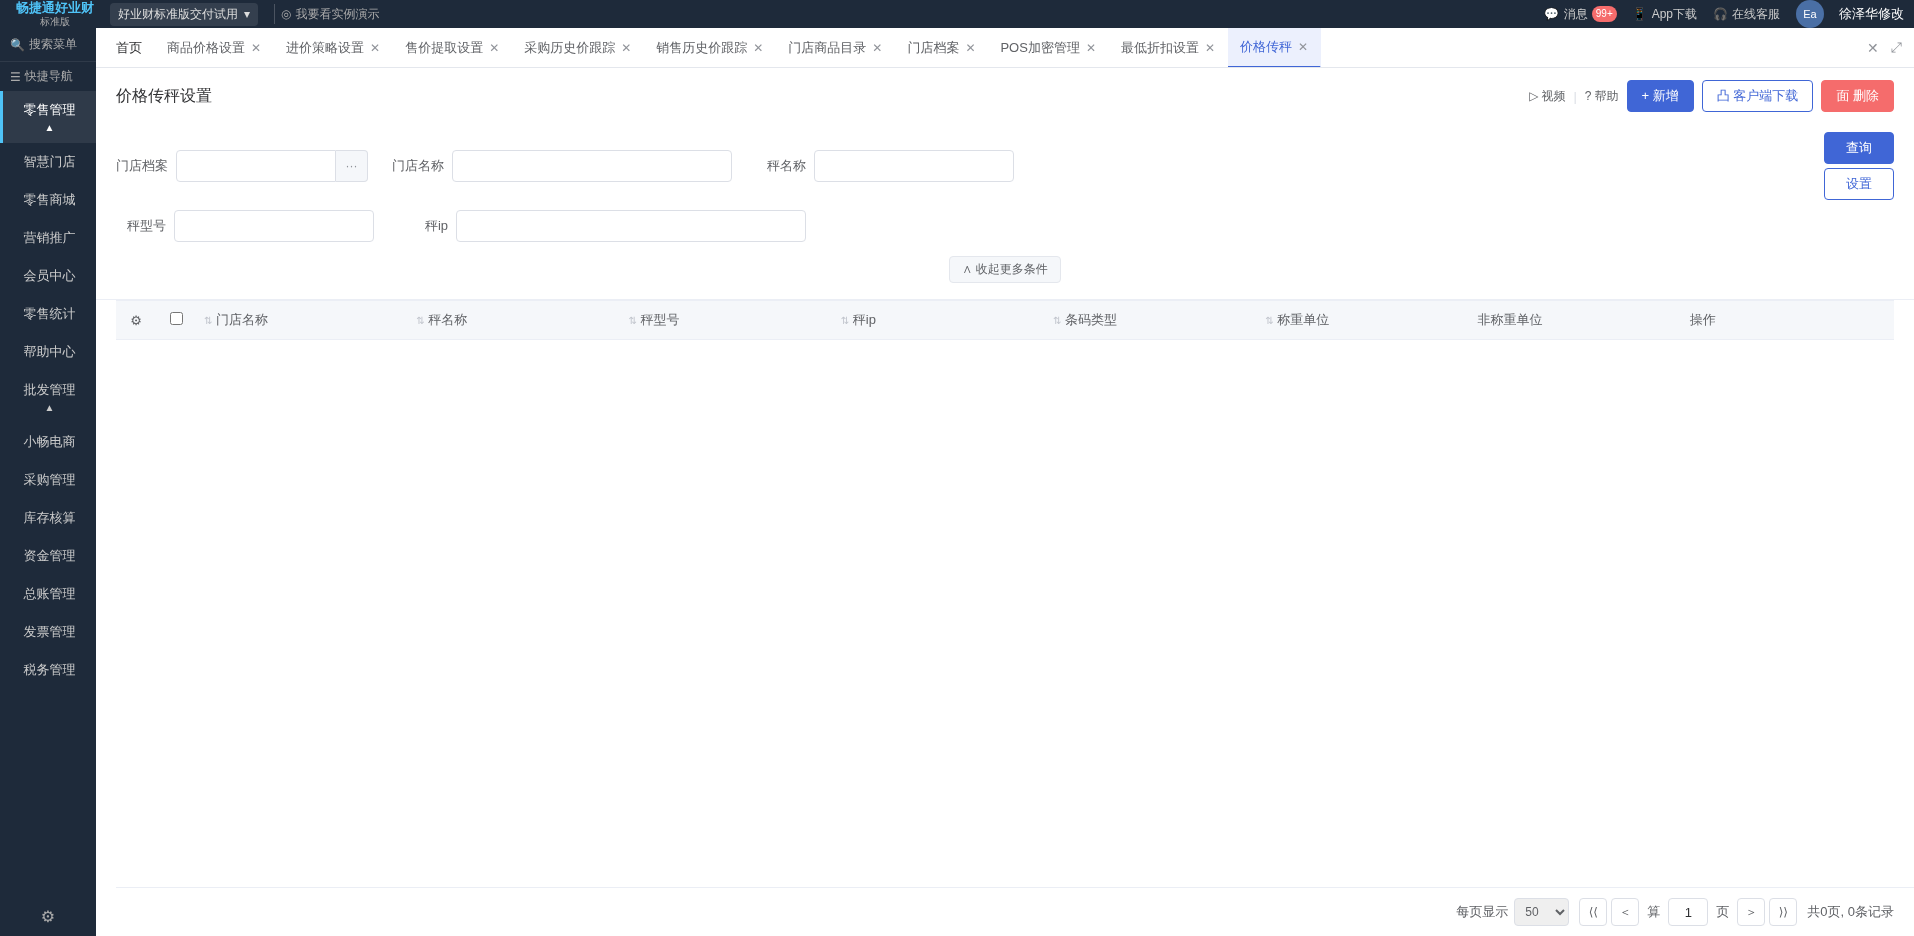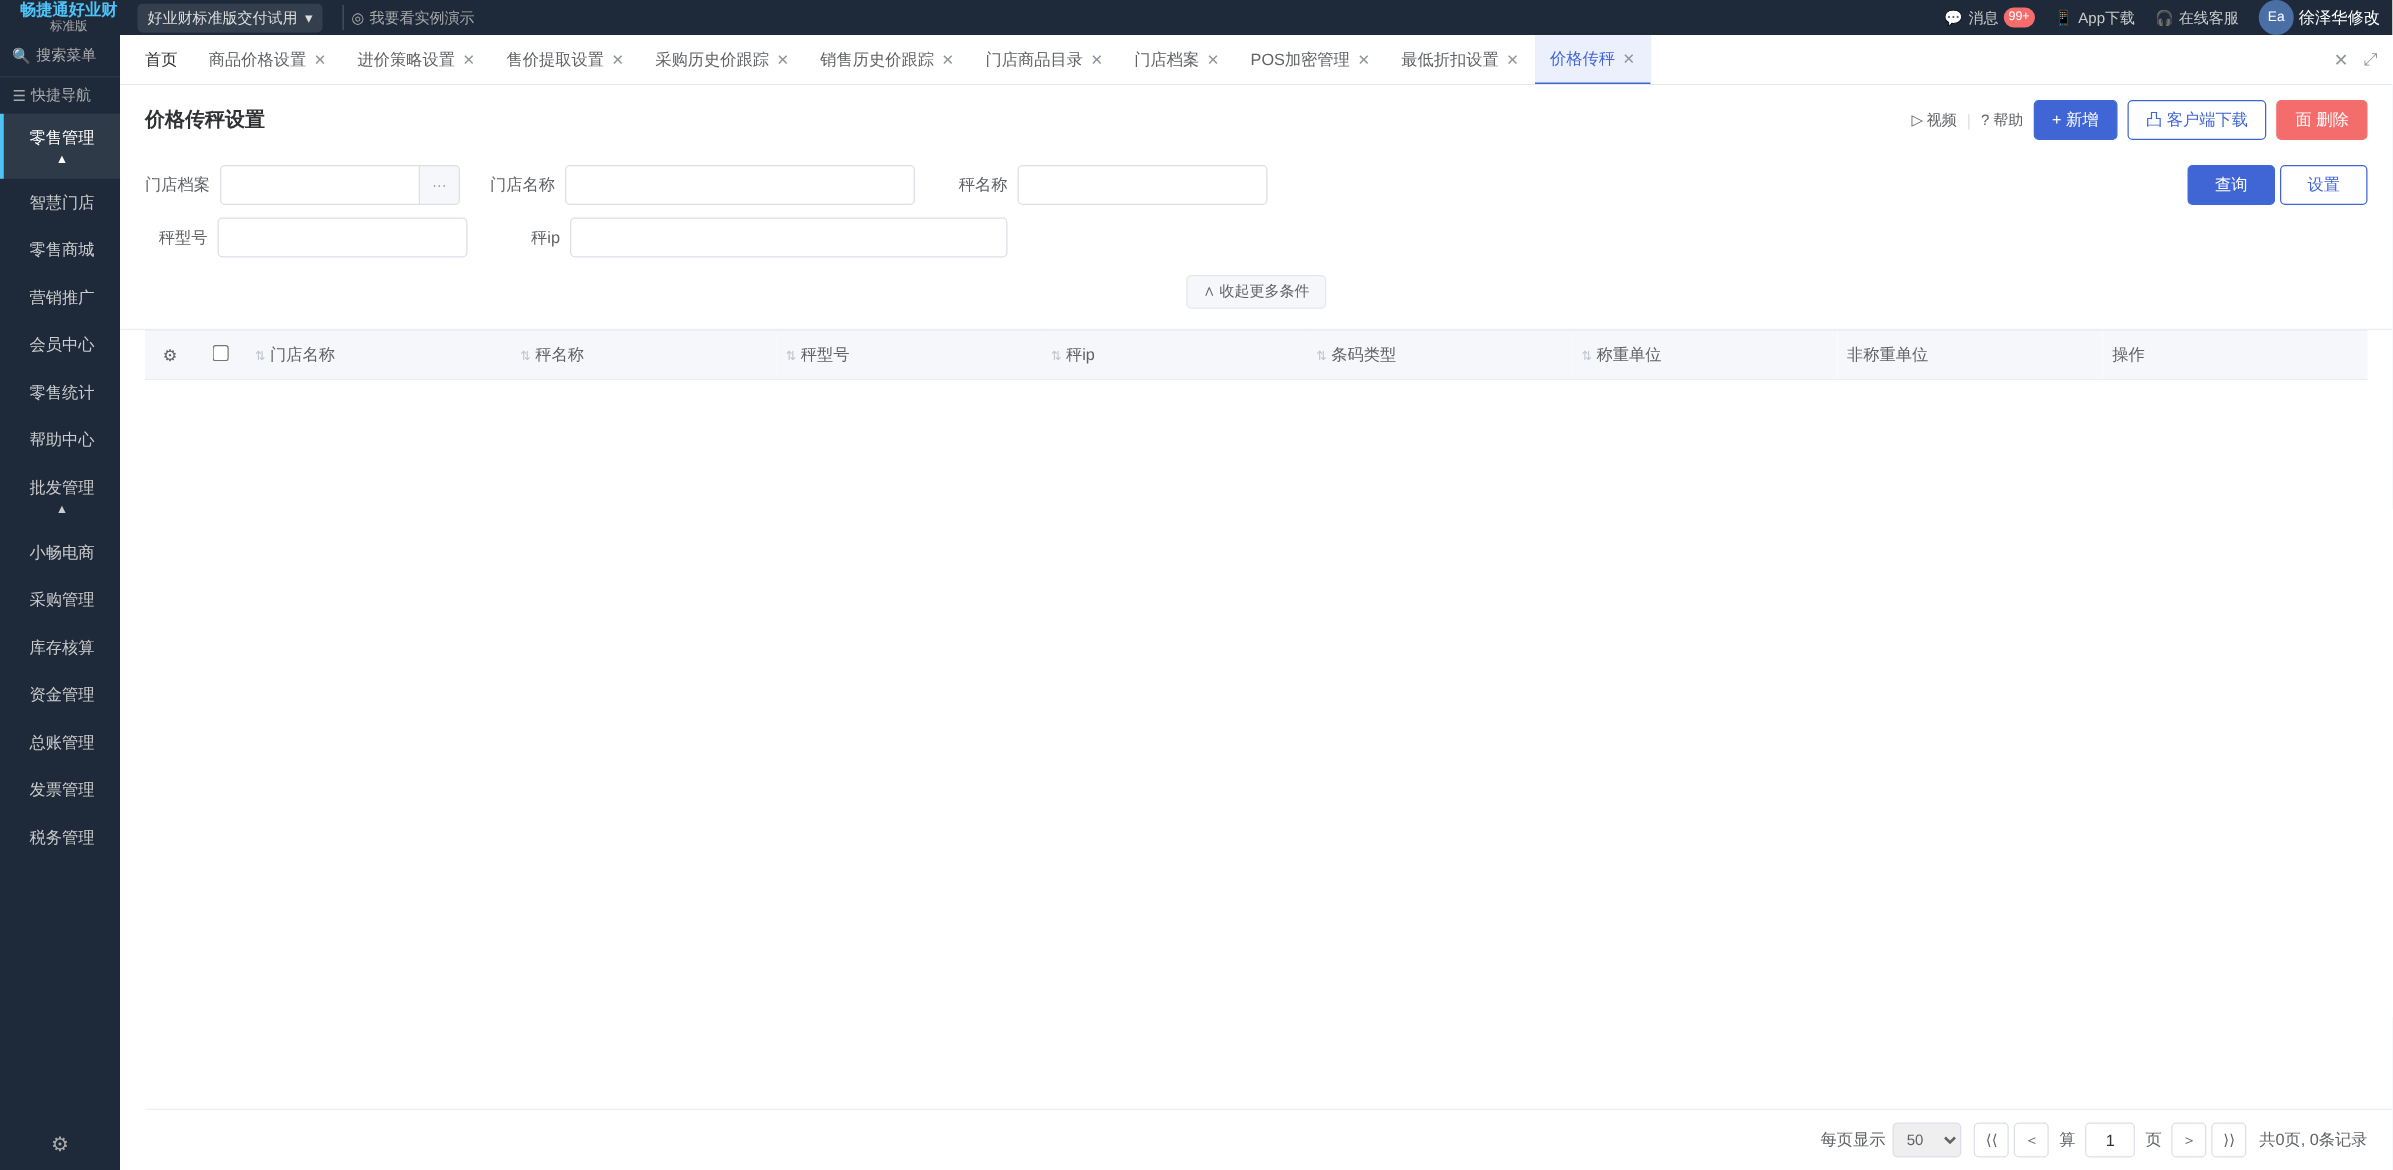--- a/index.html
+++ b/index.html
@@ -31,21 +31,21 @@
       margin-left: auto; display: flex; align-items: center; gap: 16px;
     }
     .top-right-item {
       display: flex; align-items: center; gap: 4px; font-size: 12px; color: #ccc; cursor: pointer;
     }
     .badge {
       background: #f56c6c; color: #fff; border-radius: 10px; padding: 0 4px;
       font-size: 10px; line-height: 16px;
     }
     .avatar-area {
-      display: flex; align-items: center; gap: 4px; cursor: pointer; justify-content: center;
+      display: flex; align-items: center; gap: 15px; cursor: pointer; justify-content: center;
     }
     .avatar-circle {
       width: 28px; height: 28px; border-radius: 50%; background: #4a6fa5;
       display: flex; align-items: center; justify-content: center;
       font-size: 11px; color: #fff;
     }
 
     
     .main-body { display: flex; flex: 1; overflow: hidden; }
 
@@ -96,21 +96,21 @@
     .tab-bar-icon { cursor: pointer; color: #909399; font-size: 14px; padding: 4px; }
 
     
     .page-content { flex: 1; display: flex; flex-direction: column; overflow: hidden; }
 
     
     .page-header {
       display: flex; align-items: center; justify-content: space-between;
       padding: 12px 20px 8px; flex-shrink: 0;
     }
-    .page-title { font-size: 16px; font-weight: bold; color: #303133; text-align: center; }
+    .page-title { font-size: 16px; font-weight: normal; color: #303133; text-align: center; }
     .page-actions { display: flex; align-items: center; gap: 8px; }
     .action-link { display: flex; align-items: center; gap: 3px; font-size: 12px; color: #606266; cursor: pointer; }
     .action-sep { color: #dcdfe6; }
     .btn { display: inline-flex; align-items: center; gap: 4px; padding: 6px 14px; border-radius: 4px; font-size: 13px; cursor: pointer; border: 1px solid transparent; }
     .btn-primary { background: #4066d6; color: #fff; border-color: #4066d6; }
     .btn-default { background: #fff; color: #606266; border-color: #dcdfe6; }
     .btn-danger { background: #f56c6c; color: #fff; border-color: #f56c6c; }
     .btn-outline { background: #fff; color: #4066d6; border-color: #4066d6; }
 
     
@@ -374,21 +374,21 @@
               </div>
             </div>
             <div class="search-field">
               <span class="search-label">门店名称</span>
               <input type="text" class="search-input" style="width: 280px;">
             </div>
             <div class="search-field">
               <span class="search-label">秤名称</span>
               <input type="text" class="search-input" style="width: 200px;">
             </div>
-            <div style="display:flex;gap:4px;margin-left:auto;">
+            <div style="display:flex;flex-direction:column;gap:4px;margin-left:auto;">
               <button class="btn btn-primary" style="width:70px;justify-content:center;">查询</button>
               <button class="btn btn-default" style="width:70px;justify-content:center;border-color:#4066d6;color:#4066d6;">设置</button>
             </div>
           </div>
 
           <div class="search-row">
             <div class="search-field">
               <span class="search-label">秤型号</span>
               <input type="text" class="search-input" style="">
             </div>

